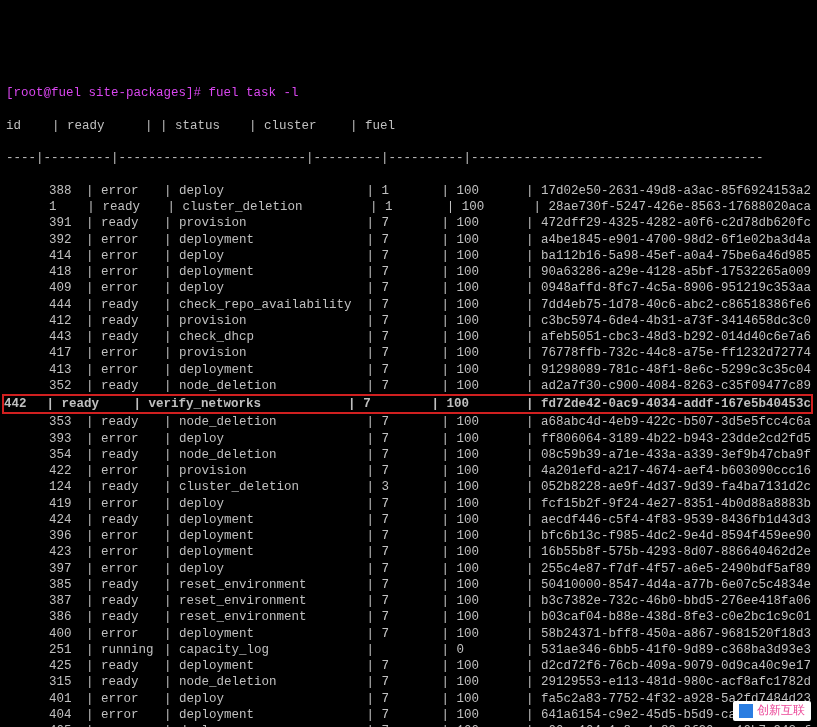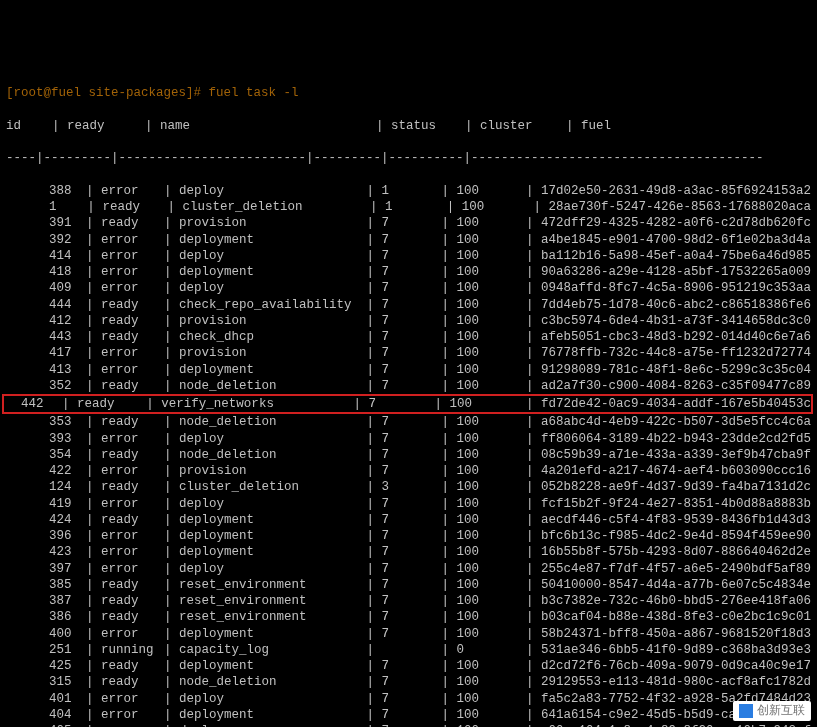--- a/index.html
+++ b/index.html
@@ -8,21 +8,21 @@
       color: #c0c0c0;
       font-family: 'Courier New', Consolas, monospace;
       font-size: 12.5px;
       line-height: 1.3;
       width: 817px;
       height: 727px;
       overflow: hidden;
       padding: 4px 6px;
       white-space: pre;
     }
-    .prompt-line .user { color: #a16207; }
+    .prompt-line .user { color: #d946ef; }
     .header-row, .row {
       display: flex;
       align-items: center;
       justify-content: flex-end;
     }
     .col-id { width: 46px; }
     .col-status { width: 78px; }
     .col-name { width: 216px; }
     .col-cluster { width: 74px; }
     .col-progress { width: 86px; }
@@ -31,52 +31,53 @@
     .divider-row {
       color: #c0c0c0;
       letter-spacing: 0;
     }
     .tbody { }
     .watermark {
       position: absolute;
       bottom: 6px;
       right: 6px;
       background: #fff;
-      color: #737373;
+      color: #ec4899;
       font-family: Arial, sans-serif;
       font-size: 12px;
       padding: 2px 6px;
       border-radius: 2px;
       display:flex;
       align-items:center;
       gap:4px;
     }
     .wm-icon {
       width: 14px; height:14px; background:#2a7de1; display:inline-block;
     }
     .row-wrap { position: relative; margin-left: 43px; }
     .row-wrap.hl {
       border-top:2px solid #d12020;
       border-bottom:2px solid #d12020;
       border-left:2px solid #d12020;
       border-right:2px solid #d12020;
       margin-left:-4px;
       margin-right:-2px;
-      padding-left:17px;
+      padding-left:0;
+      font-weight:bold;
     }
     .row-wrap.hl .row { }
   </style>
 </head>
 <body>
 
 
 
 <div>
 <div class="prompt-line"><span class="user">[root@fuel site-packages]# fuel task -l</span></div>
-<div class="header-row"><span class="col-id">id</span><span class="sep">| </span><span class="col-status">ready</span><span class="sep">| </span><span class="col-name">name</span><span class="sep">| </span><span class="col-cluster">status</span><span class="sep">| </span><span class="col-progress">cluster</span><span class="sep">| </span><span class="col-uuid">fuel</span></div>
+<div class="header-row"><span class="col-id">id</span><span class="sep">| </span><span class="col-status">ready</span><span class="sep">| </span><span class="sep">| </span><span class="col-cluster">status</span><span class="sep">| </span><span class="col-progress">cluster</span><span class="sep">| </span><span class="col-uuid">fuel</span></div>
 <div class="divider-row">----|---------|-------------------------|---------|----------|---------------------------------------</div>
 <div class="tbody" id="tbody"><div class="row-wrap"><div class="row"><span class="col-id">388 </span><span class="sep">| </span><span class="col-status">error   </span><span class="sep">| </span><span class="col-name">deploy                   </span><span class="sep">| </span><span class="col-cluster">1       </span><span class="sep">| </span><span class="col-progress">100      </span><span class="sep">| </span><span class="col-uuid">17d02e50-2631-49d8-a3ac-85f6924153a2</span></div></div><div class="row-wrap"><div class="row"><span class="col-id">1   </span><span class="sep">| </span><span class="col-status">ready   </span><span class="sep">| </span><span class="col-name">cluster_deletion         </span><span class="sep">| </span><span class="col-cluster">1       </span><span class="sep">| </span><span class="col-progress">100      </span><span class="sep">| </span><span class="col-uuid">28ae730f-5247-426e-8563-17688020aca</span></div></div><div class="row-wrap"><div class="row"><span class="col-id">391 </span><span class="sep">| </span><span class="col-status">ready   </span><span class="sep">| </span><span class="col-name">provision                </span><span class="sep">| </span><span class="col-cluster">7       </span><span class="sep">| </span><span class="col-progress">100      </span><span class="sep">| </span><span class="col-uuid">472dff29-4325-4282-a0f6-c2d78db620fc</span></div></div><div class="row-wrap"><div class="row"><span class="col-id">392 </span><span class="sep">| </span><span class="col-status">error   </span><span class="sep">| </span><span class="col-name">deployment               </span><span class="sep">| </span><span class="col-cluster">7       </span><span class="sep">| </span><span class="col-progress">100      </span><span class="sep">| </span><span class="col-uuid">a4be1845-e901-4700-98d2-6f1e02ba3d4a</span></div></div><div class="row-wrap"><div class="row"><span class="col-id">414 </span><span class="sep">| </span><span class="col-status">error   </span><span class="sep">| </span><span class="col-name">deploy                   </span><span class="sep">| </span><span class="col-cluster">7       </span><span class="sep">| </span><span class="col-progress">100      </span><span class="sep">| </span><span class="col-uuid">ba112b16-5a98-45ef-a0a4-75be6a46d985</span></div></div><div class="row-wrap"><div class="row"><span class="col-id">418 </span><span class="sep">| </span><span class="col-status">error   </span><span class="sep">| </span><span class="col-name">deployment               </span><span class="sep">| </span><span class="col-cluster">7       </span><span class="sep">| </span><span class="col-progress">100      </span><span class="sep">| </span><span class="col-uuid">90a63286-a29e-4128-a5bf-17532265a009</span></div></div><div class="row-wrap"><div class="row"><span class="col-id">409 </span><span class="sep">| </span><span class="col-status">error   </span><span class="sep">| </span><span class="col-name">deploy                   </span><span class="sep">| </span><span class="col-cluster">7       </span><span class="sep">| </span><span class="col-progress">100      </span><span class="sep">| </span><span class="col-uuid">0948affd-8fc7-4c5a-8906-951219c353aa</span></div></div><div class="row-wrap"><div class="row"><span class="col-id">444 </span><span class="sep">| </span><span class="col-status">ready   </span><span class="sep">| </span><span class="col-name">check_repo_availability  </span><span class="sep">| </span><span class="col-cluster">7       </span><span class="sep">| </span><span class="col-progress">100      </span><span class="sep">| </span><span class="col-uuid">7dd4eb75-1d78-40c6-abc2-c86518386fe6</span></div></div><div class="row-wrap"><div class="row"><span class="col-id">412 </span><span class="sep">| </span><span class="col-status">ready   </span><span class="sep">| </span><span class="col-name">provision                </span><span class="sep">| </span><span class="col-cluster">7       </span><span class="sep">| </span><span class="col-progress">100      </span><span class="sep">| </span><span class="col-uuid">c3bc5974-6de4-4b31-a73f-3414658dc3c0</span></div></div><div class="row-wrap"><div class="row"><span class="col-id">443 </span><span class="sep">| </span><span class="col-status">ready   </span><span class="sep">| </span><span class="col-name">check_dhcp               </span><span class="sep">| </span><span class="col-cluster">7       </span><span class="sep">| </span><span class="col-progress">100      </span><span class="sep">| </span><span class="col-uuid">afeb5051-cbc3-48d3-b292-014d40c6e7a6</span></div></div><div class="row-wrap"><div class="row"><span class="col-id">417 </span><span class="sep">| </span><span class="col-status">error   </span><span class="sep">| </span><span class="col-name">provision                </span><span class="sep">| </span><span class="col-cluster">7       </span><span class="sep">| </span><span class="col-progress">100      </span><span class="sep">| </span><span class="col-uuid">76778ffb-732c-44c8-a75e-ff1232d72774</span></div></div><div class="row-wrap"><div class="row"><span class="col-id">413 </span><span class="sep">| </span><span class="col-status">error   </span><span class="sep">| </span><span class="col-name">deployment               </span><span class="sep">| </span><span class="col-cluster">7       </span><span class="sep">| </span><span class="col-progress">100      </span><span class="sep">| </span><span class="col-uuid">91298089-781c-48f1-8e6c-5299c3c35c04</span></div></div><div class="row-wrap"><div class="row"><span class="col-id">352 </span><span class="sep">| </span><span class="col-status">ready   </span><span class="sep">| </span><span class="col-name">node_deletion            </span><span class="sep">| </span><span class="col-cluster">7       </span><span class="sep">| </span><span class="col-progress">100      </span><span class="sep">| </span><span class="col-uuid">ad2a7f30-c900-4084-8263-c35f09477c89</span></div></div><div class="row-wrap hl"><div class="row"><span class="col-id">442 </span><span class="sep">| </span><span class="col-status">ready   </span><span class="sep">| </span><span class="col-name">verify_networks          </span><span class="sep">| </span><span class="col-cluster">7       </span><span class="sep">| </span><span class="col-progress">100      </span><span class="sep">| </span><span class="col-uuid">fd72de42-0ac9-4034-addf-167e5b40453c</span></div></div><div class="row-wrap"><div class="row"><span class="col-id">353 </span><span class="sep">| </span><span class="col-status">ready   </span><span class="sep">| </span><span class="col-name">node_deletion            </span><span class="sep">| </span><span class="col-cluster">7       </span><span class="sep">| </span><span class="col-progress">100      </span><span class="sep">| </span><span class="col-uuid">a68abc4d-4eb9-422c-b507-3d5e5fcc4c6a</span></div></div><div class="row-wrap"><div class="row"><span class="col-id">393 </span><span class="sep">| </span><span class="col-status">error   </span><span class="sep">| </span><span class="col-name">deploy                   </span><span class="sep">| </span><span class="col-cluster">7       </span><span class="sep">| </span><span class="col-progress">100      </span><span class="sep">| </span><span class="col-uuid">ff806064-3189-4b22-b943-23dde2cd2fd5</span></div></div><div class="row-wrap"><div class="row"><span class="col-id">354 </span><span class="sep">| </span><span class="col-status">ready   </span><span class="sep">| </span><span class="col-name">node_deletion            </span><span class="sep">| </span><span class="col-cluster">7       </span><span class="sep">| </span><span class="col-progress">100      </span><span class="sep">| </span><span class="col-uuid">08c59b39-a71e-433a-a339-3ef9b47cba9f</span></div></div><div class="row-wrap"><div class="row"><span class="col-id">422 </span><span class="sep">| </span><span class="col-status">error   </span><span class="sep">| </span><span class="col-name">provision                </span><span class="sep">| </span><span class="col-cluster">7       </span><span class="sep">| </span><span class="col-progress">100      </span><span class="sep">| </span><span class="col-uuid">4a201efd-a217-4674-aef4-b603090ccc16</span></div></div><div class="row-wrap"><div class="row"><span class="col-id">124 </span><span class="sep">| </span><span class="col-status">ready   </span><span class="sep">| </span><span class="col-name">cluster_deletion         </span><span class="sep">| </span><span class="col-cluster">3       </span><span class="sep">| </span><span class="col-progress">100      </span><span class="sep">| </span><span class="col-uuid">052b8228-ae9f-4d37-9d39-fa4ba7131d2c</span></div></div><div class="row-wrap"><div class="row"><span class="col-id">419 </span><span class="sep">| </span><span class="col-status">error   </span><span class="sep">| </span><span class="col-name">deploy                   </span><span class="sep">| </span><span class="col-cluster">7       </span><span class="sep">| </span><span class="col-progress">100      </span><span class="sep">| </span><span class="col-uuid">fcf15b2f-9f24-4e27-8351-4b0d88a8883b</span></div></div><div class="row-wrap"><div class="row"><span class="col-id">424 </span><span class="sep">| </span><span class="col-status">ready   </span><span class="sep">| </span><span class="col-name">deployment               </span><span class="sep">| </span><span class="col-cluster">7       </span><span class="sep">| </span><span class="col-progress">100      </span><span class="sep">| </span><span class="col-uuid">aecdf446-c5f4-4f83-9539-8436fb1d43d3</span></div></div><div class="row-wrap"><div class="row"><span class="col-id">396 </span><span class="sep">| </span><span class="col-status">error   </span><span class="sep">| </span><span class="col-name">deployment               </span><span class="sep">| </span><span class="col-cluster">7       </span><span class="sep">| </span><span class="col-progress">100      </span><span class="sep">| </span><span class="col-uuid">bfc6b13c-f985-4dc2-9e4d-8594f459ee90</span></div></div><div class="row-wrap"><div class="row"><span class="col-id">423 </span><span class="sep">| </span><span class="col-status">error   </span><span class="sep">| </span><span class="col-name">deployment               </span><span class="sep">| </span><span class="col-cluster">7       </span><span class="sep">| </span><span class="col-progress">100      </span><span class="sep">| </span><span class="col-uuid">16b55b8f-575b-4293-8d07-886640462d2e</span></div></div><div class="row-wrap"><div class="row"><span class="col-id">397 </span><span class="sep">| </span><span class="col-status">error   </span><span class="sep">| </span><span class="col-name">deploy                   </span><span class="sep">| </span><span class="col-cluster">7       </span><span class="sep">| </span><span class="col-progress">100      </span><span class="sep">| </span><span class="col-uuid">255c4e87-f7df-4f57-a6e5-2490bdf5af89</span></div></div><div class="row-wrap"><div class="row"><span class="col-id">385 </span><span class="sep">| </span><span class="col-status">ready   </span><span class="sep">| </span><span class="col-name">reset_environment        </span><span class="sep">| </span><span class="col-cluster">7       </span><span class="sep">| </span><span class="col-progress">100      </span><span class="sep">| </span><span class="col-uuid">50410000-8547-4d4a-a77b-6e07c5c4834e</span></div></div><div class="row-wrap"><div class="row"><span class="col-id">387 </span><span class="sep">| </span><span class="col-status">ready   </span><span class="sep">| </span><span class="col-name">reset_environment        </span><span class="sep">| </span><span class="col-cluster">7       </span><span class="sep">| </span><span class="col-progress">100      </span><span class="sep">| </span><span class="col-uuid">b3c7382e-732c-46b0-bbd5-276ee418fa06</span></div></div><div class="row-wrap"><div class="row"><span class="col-id">386 </span><span class="sep">| </span><span class="col-status">ready   </span><span class="sep">| </span><span class="col-name">reset_environment        </span><span class="sep">| </span><span class="col-cluster">7       </span><span class="sep">| </span><span class="col-progress">100      </span><span class="sep">| </span><span class="col-uuid">b03caf04-b88e-438d-8fe3-c0e2bc1c9c01</span></div></div><div class="row-wrap"><div class="row"><span class="col-id">400 </span><span class="sep">| </span><span class="col-status">error   </span><span class="sep">| </span><span class="col-name">deployment               </span><span class="sep">| </span><span class="col-cluster">7       </span><span class="sep">| </span><span class="col-progress">100      </span><span class="sep">| </span><span class="col-uuid">58b24371-bff8-450a-a867-9681520f18d3</span></div></div><div class="row-wrap"><div class="row"><span class="col-id">251 </span><span class="sep">| </span><span class="col-status">running </span><span class="sep">| </span><span class="col-name">capacity_log             </span><span class="sep">| </span><span class="col-cluster">        </span><span class="sep">| </span><span class="col-progress">0        </span><span class="sep">| </span><span class="col-uuid">531ae346-6bb5-41f0-9d89-c368ba3d93e3</span></div></div><div class="row-wrap"><div class="row"><span class="col-id">425 </span><span class="sep">| </span><span class="col-status">ready   </span><span class="sep">| </span><span class="col-name">deployment               </span><span class="sep">| </span><span class="col-cluster">7       </span><span class="sep">| </span><span class="col-progress">100      </span><span class="sep">| </span><span class="col-uuid">d2cd72f6-76cb-409a-9079-0d9ca40c9e17</span></div></div><div class="row-wrap"><div class="row"><span class="col-id">315 </span><span class="sep">| </span><span class="col-status">ready   </span><span class="sep">| </span><span class="col-name">node_deletion            </span><span class="sep">| </span><span class="col-cluster">7       </span><span class="sep">| </span><span class="col-progress">100      </span><span class="sep">| </span><span class="col-uuid">29129553-e113-481d-980c-acf8afc1782d</span></div></div><div class="row-wrap"><div class="row"><span class="col-id">401 </span><span class="sep">| </span><span class="col-status">error   </span><span class="sep">| </span><span class="col-name">deploy                   </span><span class="sep">| </span><span class="col-cluster">7       </span><span class="sep">| </span><span class="col-progress">100      </span><span class="sep">| </span><span class="col-uuid">fa5c2a83-7752-4f32-a928-5a2fd7484d23</span></div></div><div class="row-wrap"><div class="row"><span class="col-id">404 </span><span class="sep">| </span><span class="col-status">error   </span><span class="sep">| </span><span class="col-name">deployment               </span><span class="sep">| </span><span class="col-cluster">7       </span><span class="sep">| </span><span class="col-progress">100      </span><span class="sep">| </span><span class="col-uuid">641a6154-c9e2-45d5-b5d9-caabbeb67755</span></div></div><div class="row-wrap"><div class="row"><span class="col-id">405 </span><span class="sep">| </span><span class="col-status">error   </span><span class="sep">| </span><span class="col-name">deploy                   </span><span class="sep">| </span><span class="col-cluster">7       </span><span class="sep">| </span><span class="col-progress">100      </span><span class="sep">| </span><span class="col-uuid">a00ea104-1c8e-4a89-8f20-ea10b7e943ef</span></div></div></div>
 </div>
 
 <div class="watermark">
   <span class="wm-icon"></span>
   <span>创新互联</span>
 </div>
 
 

